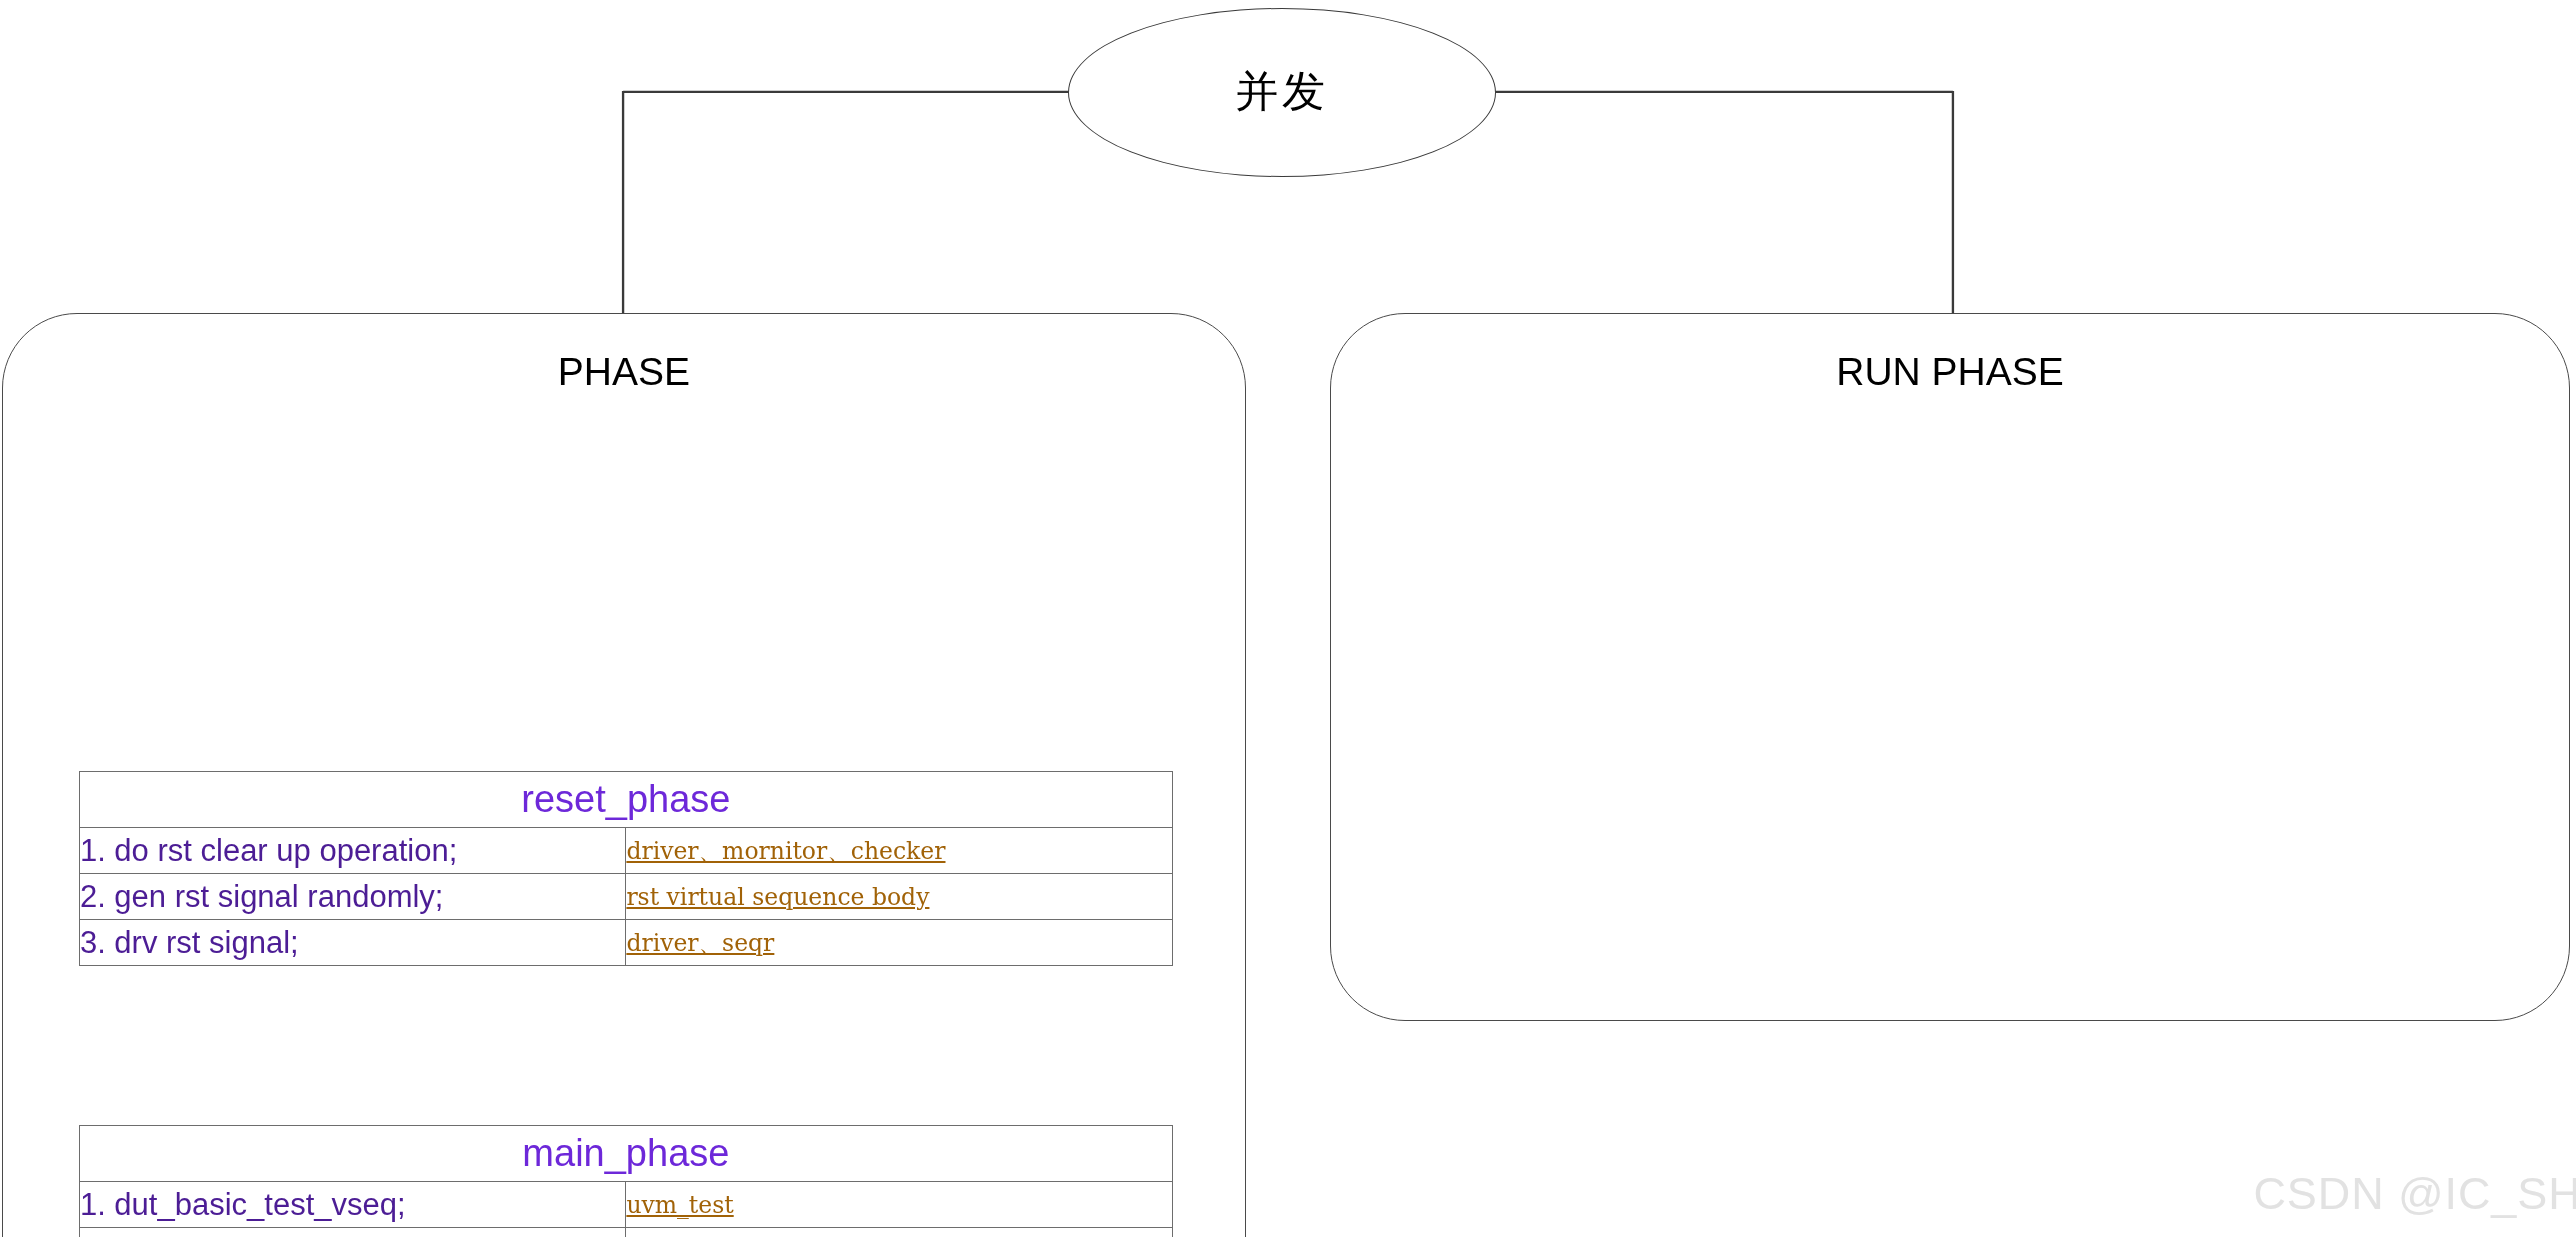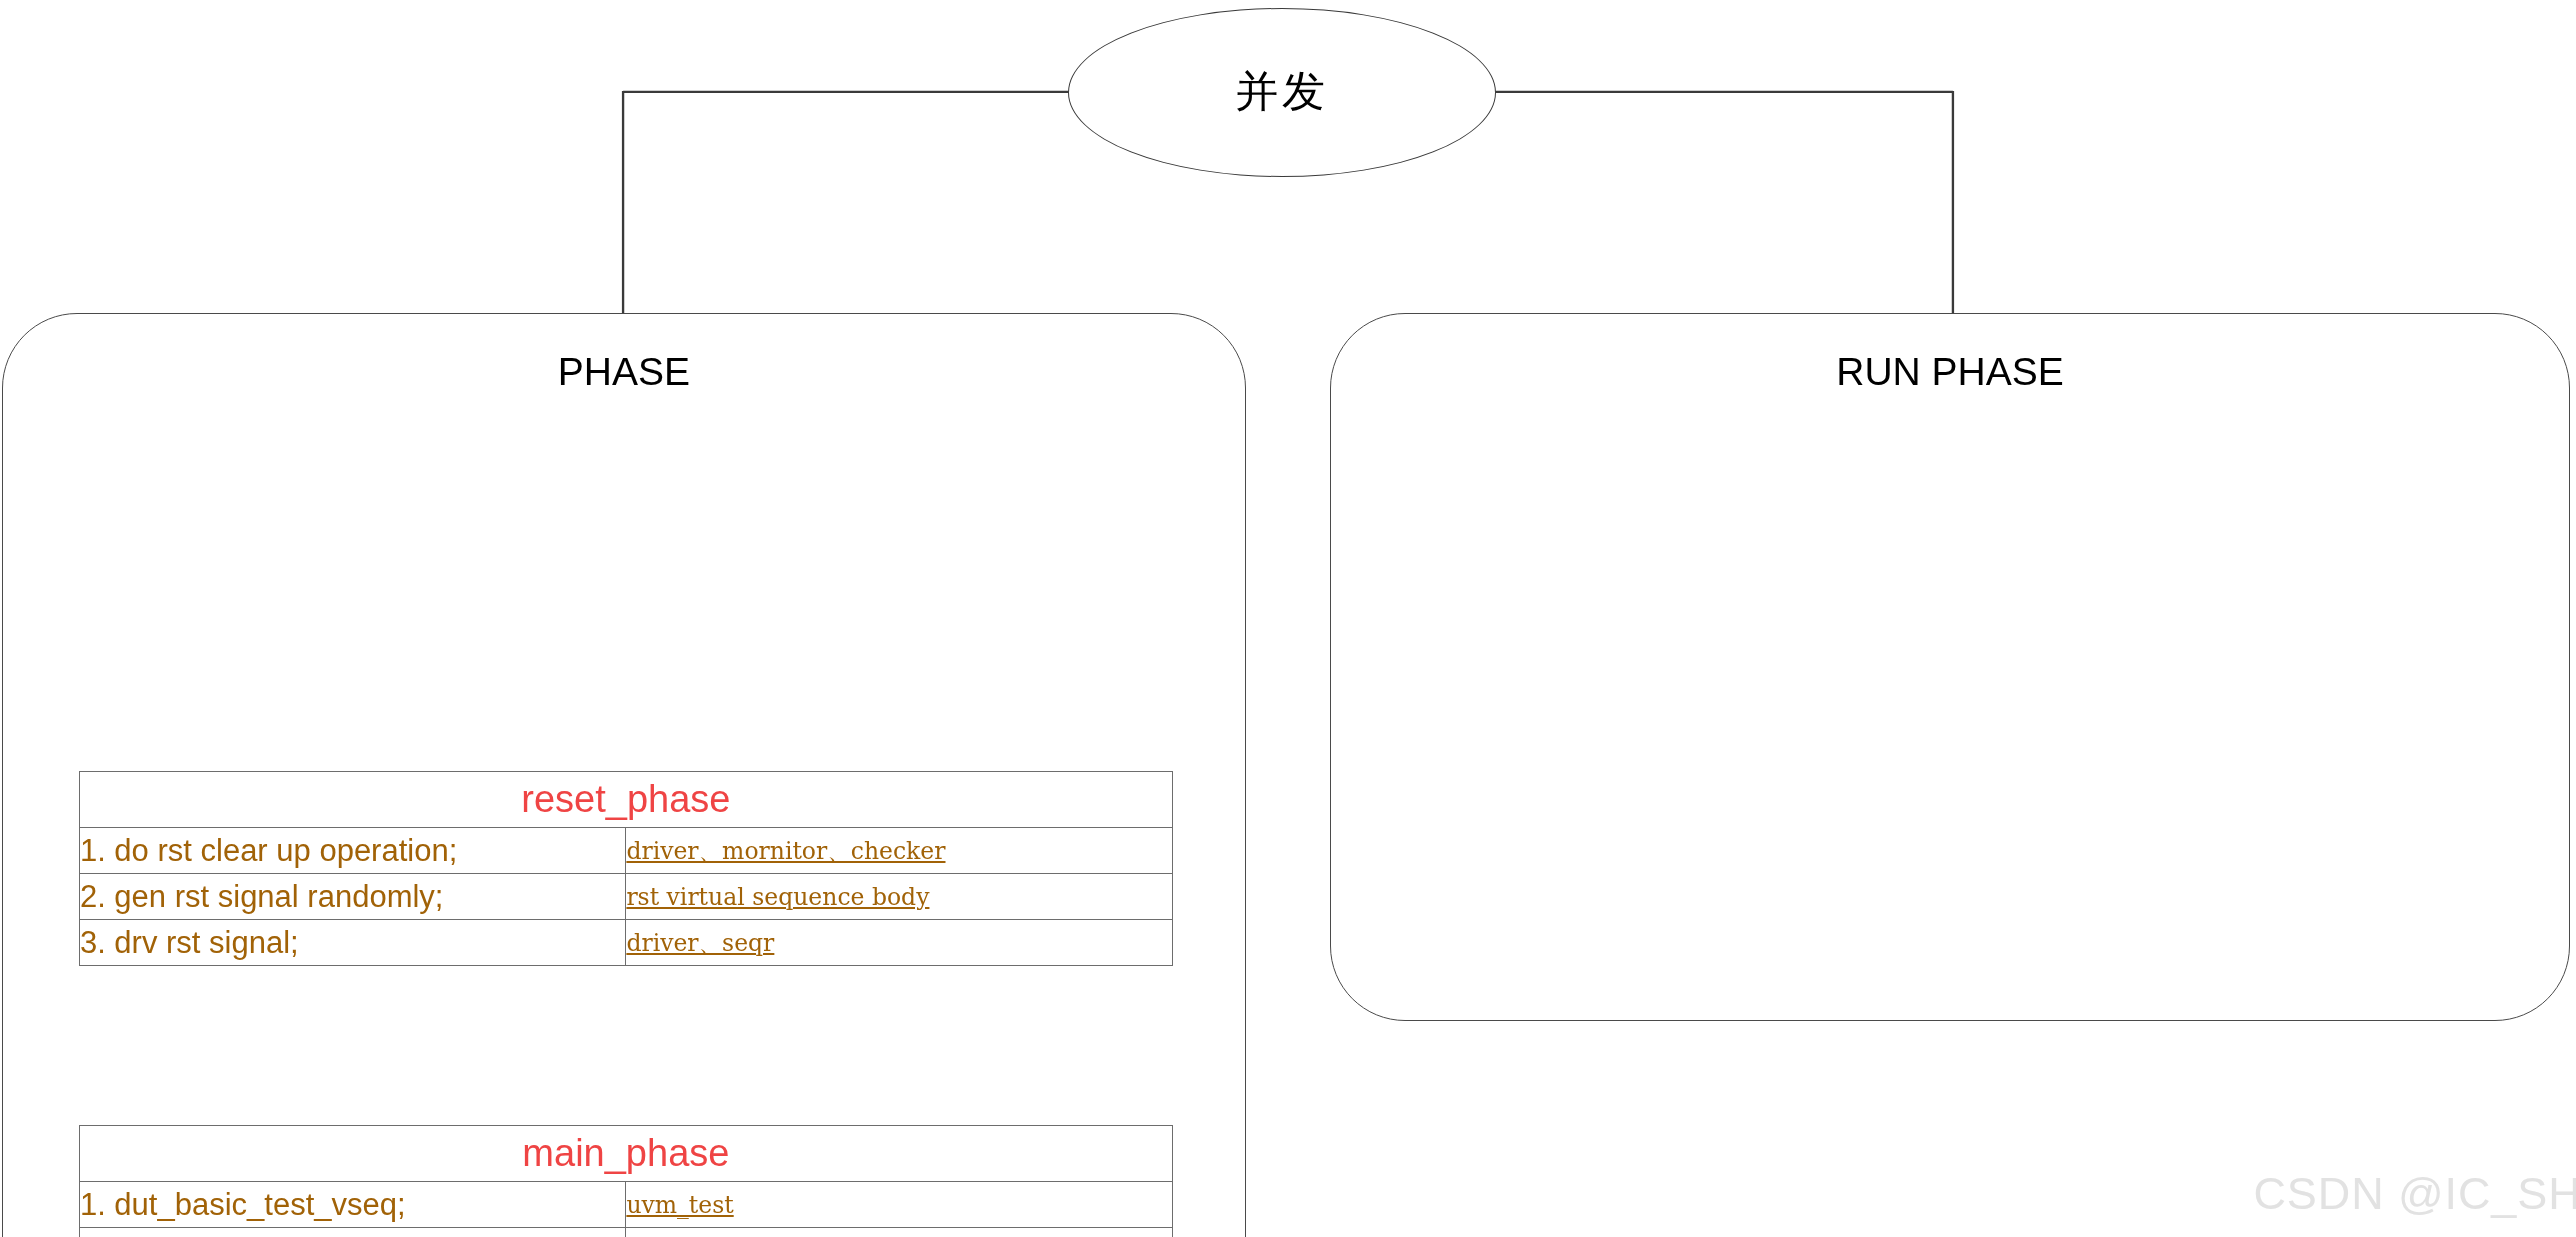--- a/index.html
+++ b/index.html
@@ -36,24 +36,24 @@
 
   
   .phase-table{
     position:absolute;border-collapse:collapse;table-layout:fixed;
     background:#fff;
   }
   .phase-table td,.phase-table th{
     border:1.9px solid #6d6d6d;padding:0;vertical-align:middle;box-sizing:border-box;
   }
   .tbl-head{
-    text-align:center;font-weight:normal;font-size:38px;color:#ef4444;
+    text-align:center;font-weight:normal;font-size:38px;color:#6d28d9;
     height:56px;
   }
-  .col-step{width:735px;height:46px;padding-left:9.4px;font-size:31px;color:#a16207;}
+  .col-step{width:735px;height:46px;padding-left:9.4px;font-size:31px;color:#4c1d95;}
   .col-note{
     width:359px;height:46px;padding-left:9.4px;
     font-family:"DejaVu Serif",serif;font-size:23.5px;color:#a16207;
     white-space:nowrap;overflow:hidden;text-decoration:underline;
   }
 
   #tbl-reset{left:76px;top:457px;width:1094px;}
   #tbl-main{left:76px;top:811px;width:1094px;}
 
   

